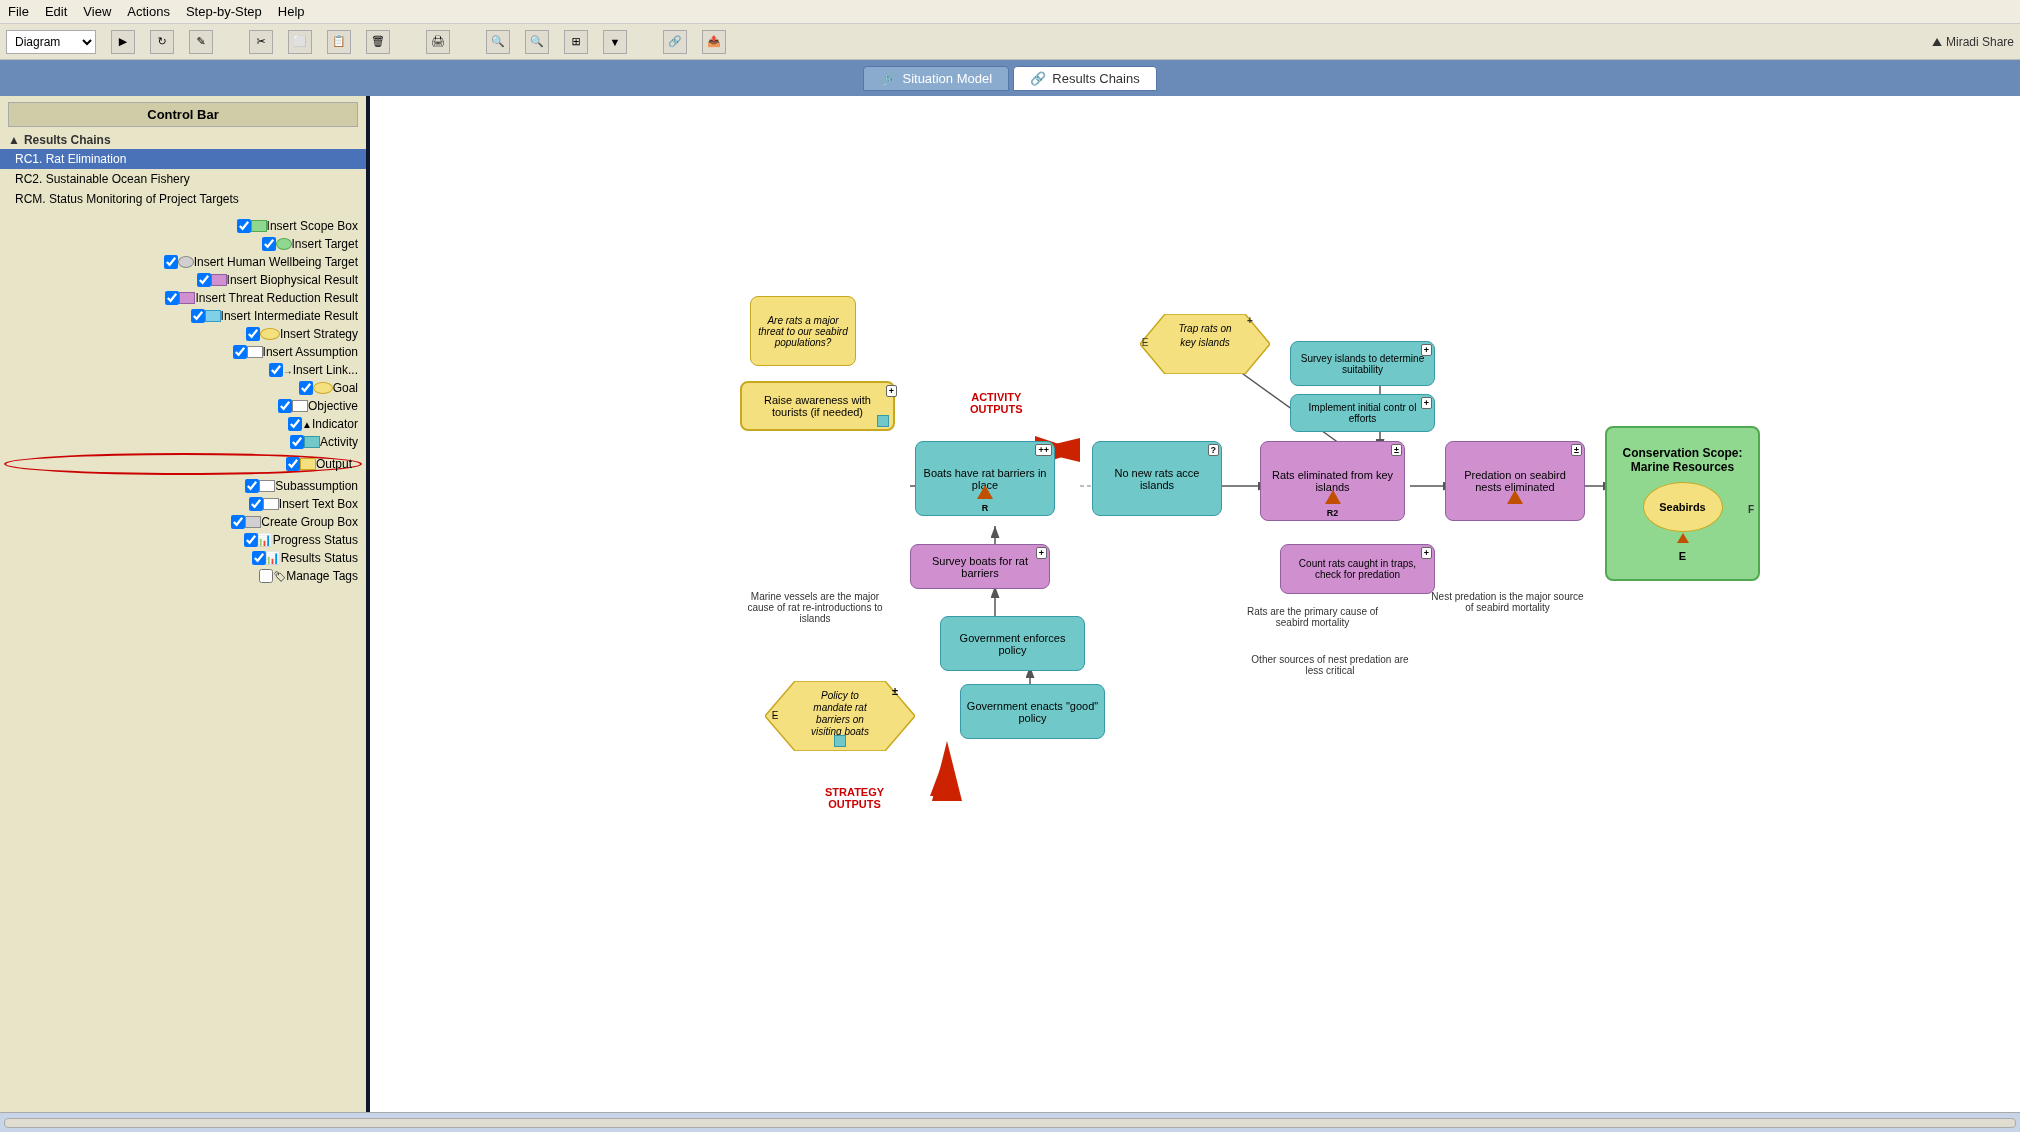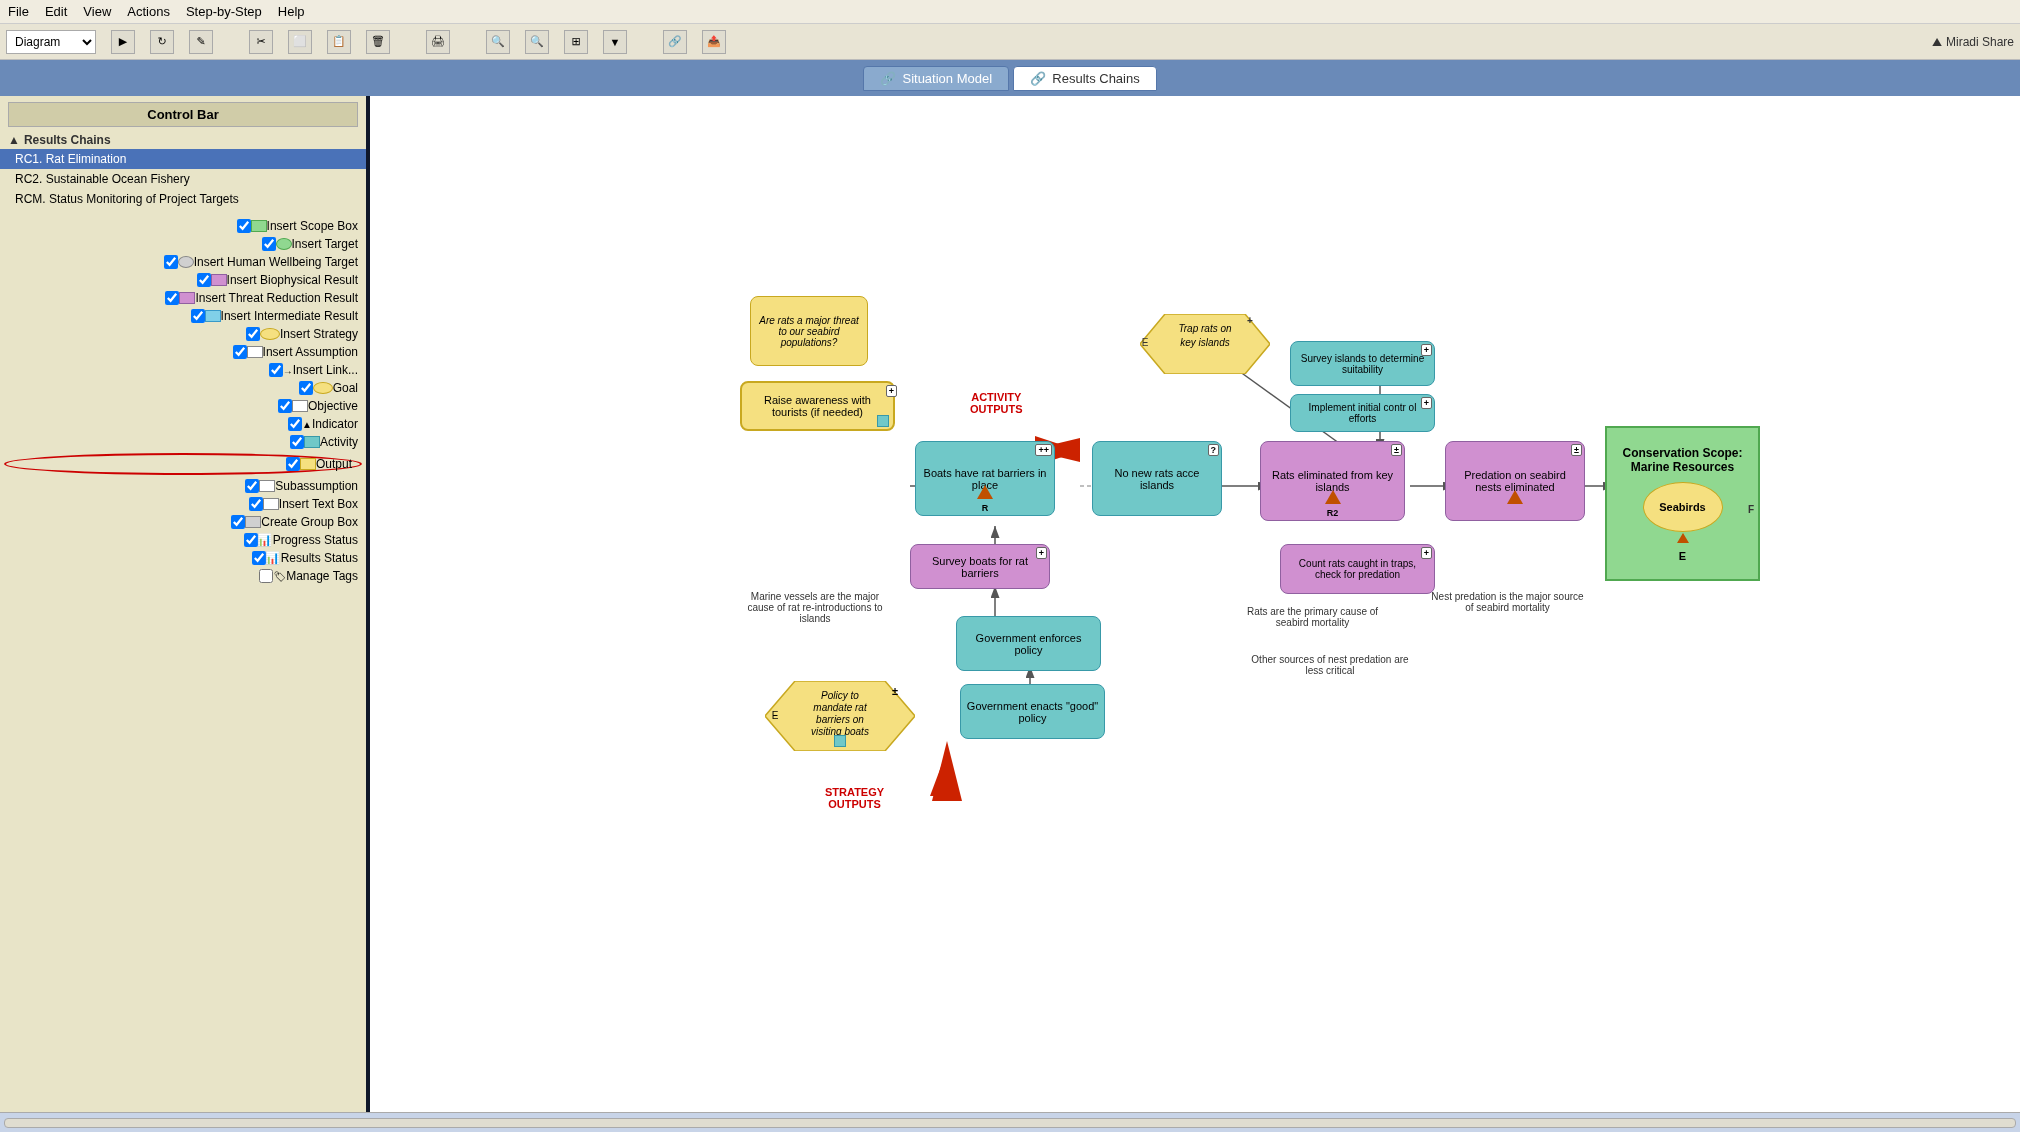--- a/index.html
+++ b/index.html
@@ -164,21 +164,21 @@
     .node-purple {
       background: #d090d0;
       border: 1px solid #9060a0;
     }
     .node-rounded {
       border-radius: 8px;
     }
     .node-green-scope {
       background: #90d890;
       border: 2px solid #50a850;
-      border-radius: 0;
+      border-radius: 8px;
     }
 
     .label-red {
       color: #cc0000;
       font-weight: bold;
       font-size: 11px;
       position: absolute;
     }
     .assumption-text {
       position: absolute;
@@ -442,21 +442,21 @@
         <line x1="862" y1="270" x2="980" y2="355" stroke="#555" stroke-width="1.5" marker-end="url(#arrowhead)"></line>
 
         <line x1="1010" y1="290" x2="1010" y2="355" stroke="#555" stroke-width="1.5" marker-end="url(#arrowhead)"></line>
 
         <polygon points="665,340 710,355 665,370" fill="#cc2200"></polygon>
 
         <polygon points="560,700 575,660 590,700" fill="#cc2200"></polygon>
       </svg>
 
 
-      <div class="node node-yellow node-rounded" style="left:380px;top:200px;width:118px;height:70px;font-size:10px;font-style:italic;padding:4px;">
+      <div class="node node-yellow node-rounded" style="left:380px;top:200px;width:106px;height:70px;font-size:10px;font-style:italic;padding:4px;">
         Are rats a major threat to our seabird populations?
       </div>
 
       <div class="node" style="left:370px;top:285px;width:155px;height:50px;background:#f5e080;border:2px solid #c8a820;border-radius:8px;font-size:11px;padding:4px;">
         Raise awareness with tourists (if needed)
         <div class="badge" style="right:-4px;top:2px;">+</div>
         <div style="position:absolute;bottom:2px;right:4px;width:12px;height:12px;background:#70c8c8;border:1px solid #3899a8;"></div>
       </div>
 
       <div class="label-red" style="left:600px;top:295px;text-align:center;">ACTIVITY<br>OUTPUTS</div>
@@ -533,21 +533,21 @@
 
       <div class="node node-purple node-rounded" style="left:540px;top:448px;width:140px;height:45px;padding:4px;font-size:11px;">
         Survey boats for rat barriers
         <div class="badge" style="right:2px;top:2px;">+</div>
       </div>
 
       <div class="assumption-text" style="left:370px;top:495px;width:150px;">
         Marine vessels are the major cause of rat re-introductions to islands
       </div>
 
-      <div class="node node-teal node-rounded" style="left:570px;top:520px;width:145px;height:55px;padding:4px;font-size:11px;margin-left:16px;">
+      <div class="node node-teal node-rounded" style="left:570px;top:520px;width:145px;height:55px;padding:4px;font-size:11px;">
         Government enforces policy
       </div>
 
       <div style="position:absolute;left:395px;top:585px;width:150px;height:70px;">
         <svg width="150" height="70">
           <polygon points="30,0 120,0 150,35 120,70 30,70 0,35" fill="#f5e080" stroke="#c8a820" stroke-width="1.5"></polygon>
           <text x="75" y="18" text-anchor="middle" font-size="10" font-style="italic">Policy to</text>
           <text x="75" y="30" text-anchor="middle" font-size="10" font-style="italic">mandate rat</text>
           <text x="75" y="42" text-anchor="middle" font-size="10" font-style="italic">barriers on</text>
           <text x="75" y="54" text-anchor="middle" font-size="10" font-style="italic">visiting boats</text>

